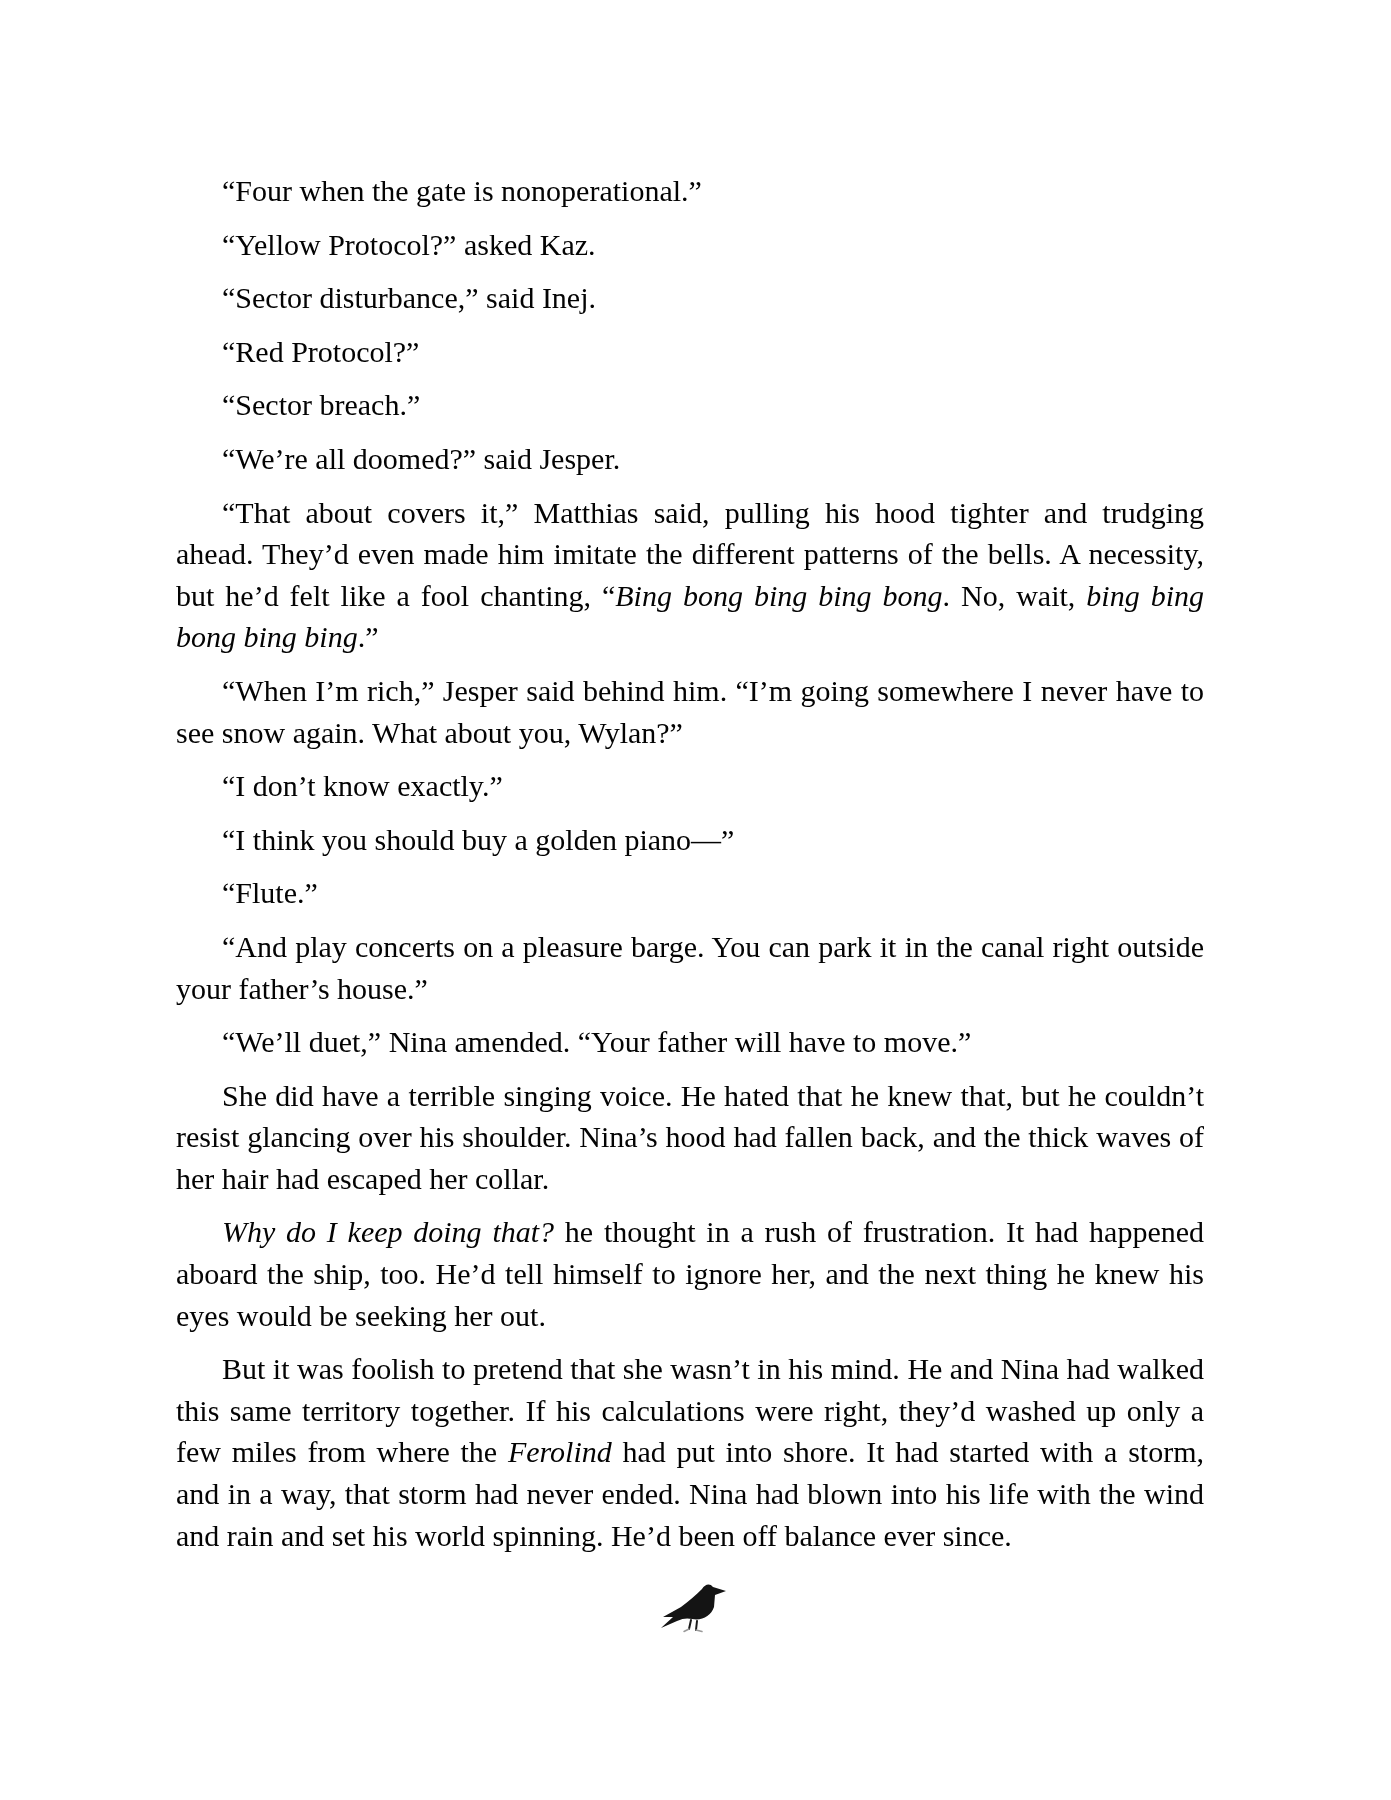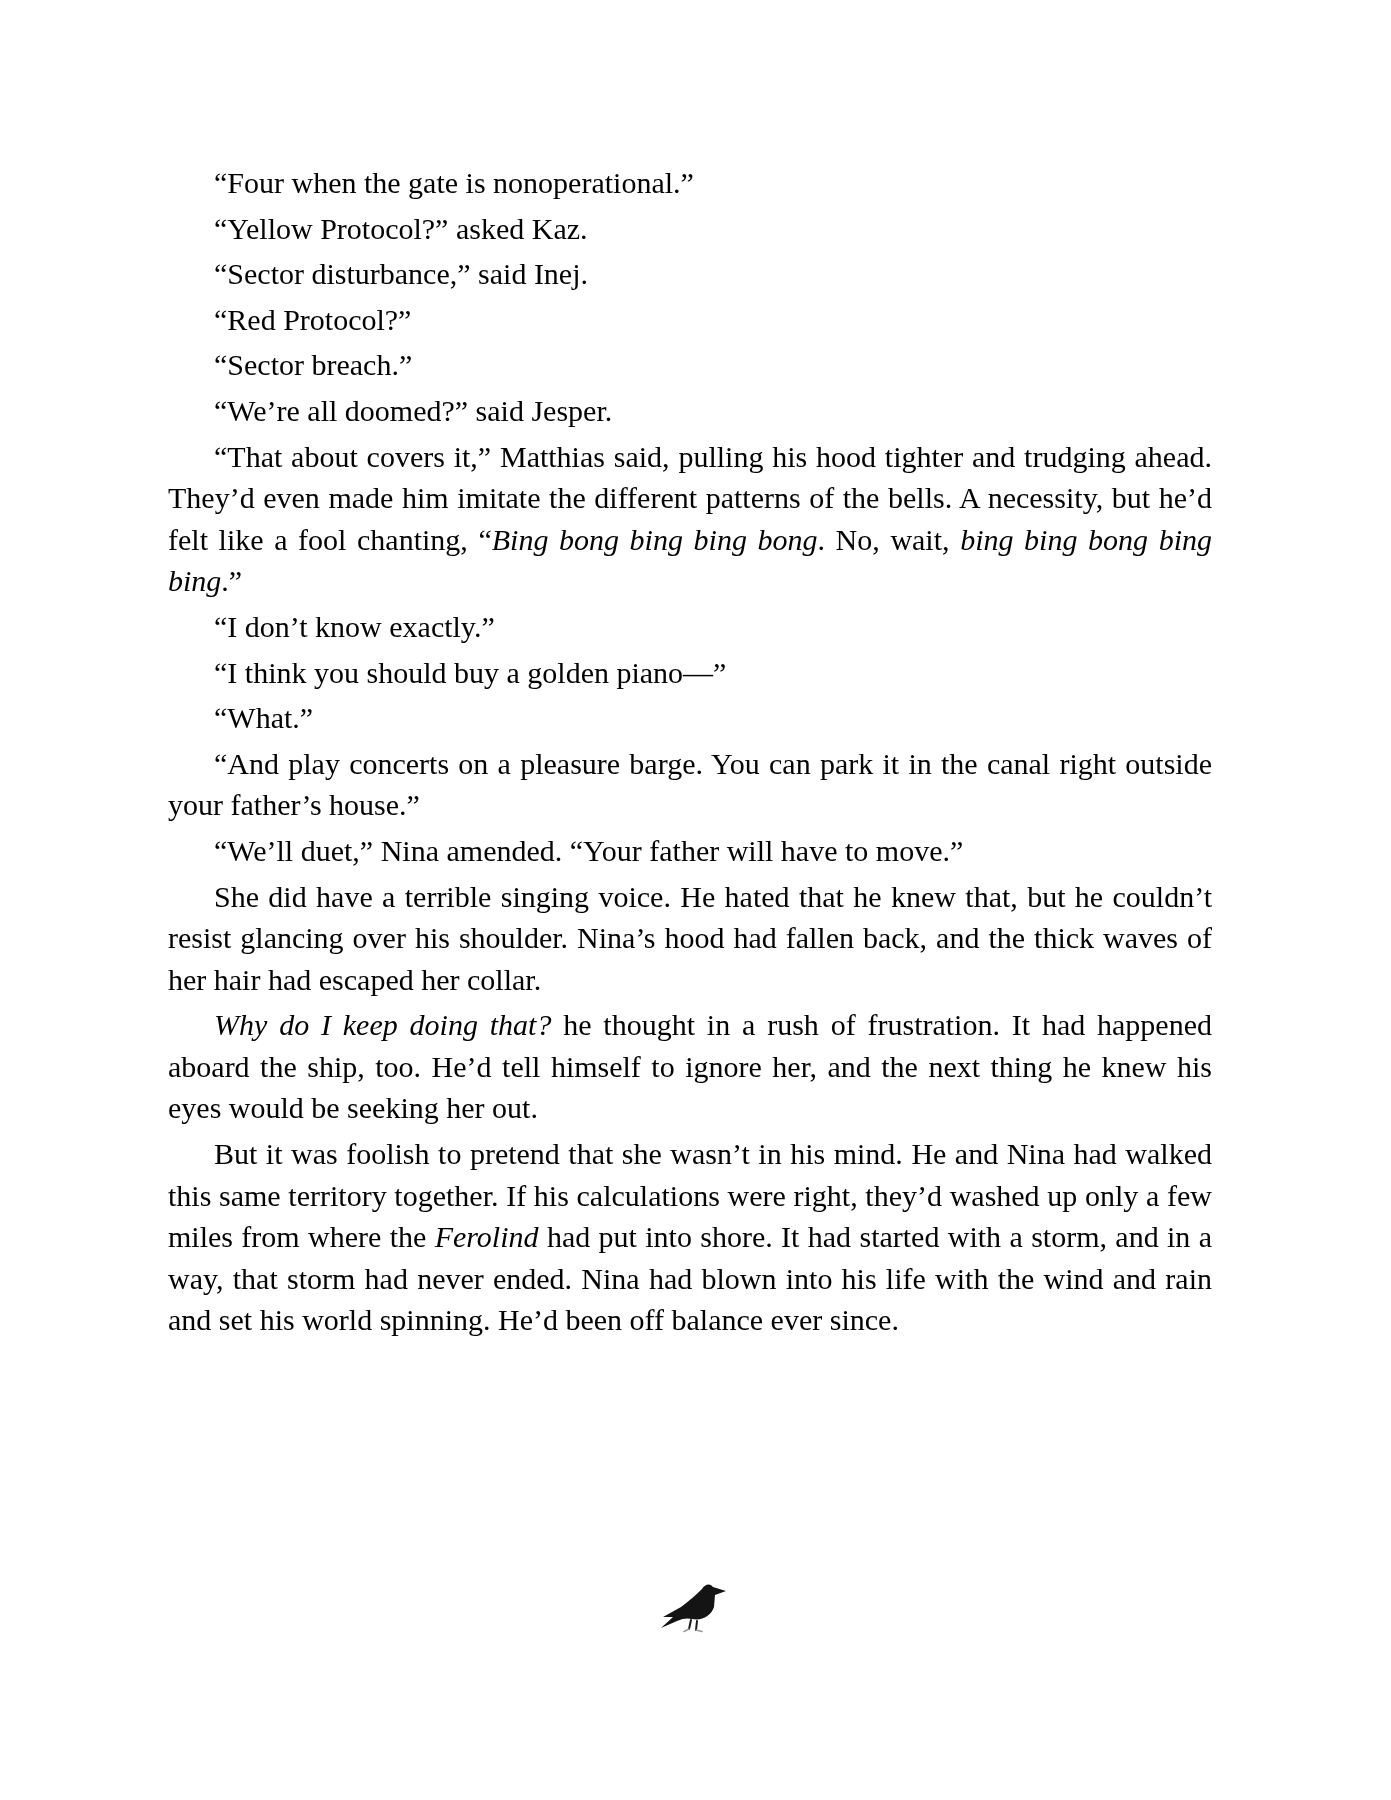--- a/index.html
+++ b/index.html
@@ -24,21 +24,21 @@
     top: 158px;
     width: 1052px;
     color: #030303;
     font-family: "Liberation Serif", "DejaVu Serif", serif;
     font-size: 30px;
     line-height: 41.6px;
     hyphens: none;
     -webkit-hyphens: none;
   }
   .page-text p {
-    margin: 4px;
+    margin: 12px;
     padding: 0;
     text-indent: 46px;
     text-align: justify;
     text-justify: inter-word;
   }
   .page-text em {
     font-style: italic;
   }
   .ornament {
     position: absolute;
@@ -60,23 +60,24 @@
 
   <div class="page-text">
 
   <p><span>“Four when the gate is nonoperational.”</span></p>
       <p><span>“Yellow Protocol?” asked Kaz.</span></p>
       <p><span>“Sector disturbance,” said Inej.</span></p>
       <p><span>“Red Protocol?”</span></p>
       <p><span>“Sector breach.”</span></p>
       <p><span>“We’re all doomed?” said Jesper.</span></p>
       <p><span>“That about covers it,” Matthias said, pulling his hood tighter and trudging ahead. They’d even made him imitate the different patterns of the bells. A necessity, but he’d felt like a fool chanting, “</span><em>Bing bong bing bing bong</em><span>. No, wait, </span><em>bing bing bong bing bing</em><span>.”</span></p>
+      <p><span>“When I’m rich,” Jesper said behind him. “I’m going somewhere I never have to see snow again. What about you, Wylan?”</span></p>
       <p><span>“I don’t know exactly.”</span></p>
       <p><span>“I think you should buy a golden piano—”</span></p>
-      <p><span>“What.”</span></p>
+      <p><span>“Flute.”</span></p>
       <p><span>“And play concerts on a pleasure barge. You can park it in the canal right outside your father’s house.”</span></p>
       <p><span>“We’ll duet,” Nina amended. “Your father will have to move.”</span></p>
       <p><span>She did have a terrible singing voice. He hated that he knew that, but he couldn’t resist glancing over his shoulder. Nina’s hood had fallen back, and the thick waves of her hair had escaped her collar.</span></p>
       <p><em>Why do I keep doing that?</em><span> he thought in a rush of frustration. It had happened aboard the ship, too. He’d tell himself to ignore her, and the next thing he knew his eyes would be seeking her out.</span></p>
       <p><span>But it was foolish to pretend that she wasn’t in his mind. He and Nina had walked this same territory together. If his calculations were right, they’d washed up only a few miles from where the </span><em>Ferolind</em><span> had put into shore. It had started with a storm, and in a way, that storm had never ended. Nina had blown into his life with the wind and rain and set his world spinning. He’d been off balance ever since.</span></p>
     </div>
 
   <div class="ornament">
     <svg viewBox="0 0 66 50" xmlns="http://www.w3.org/2000/svg" aria-hidden="true">
       <path fill="#141414" d="M65 8 L52 4 C49 0 44 1 41 6 C35 12 28 18 20 24 L2 34 L12 34 L0 45 L16 38 C22 35 27 35 31 36 C41 38 50 33 53 24 L54 12 Z"></path>

